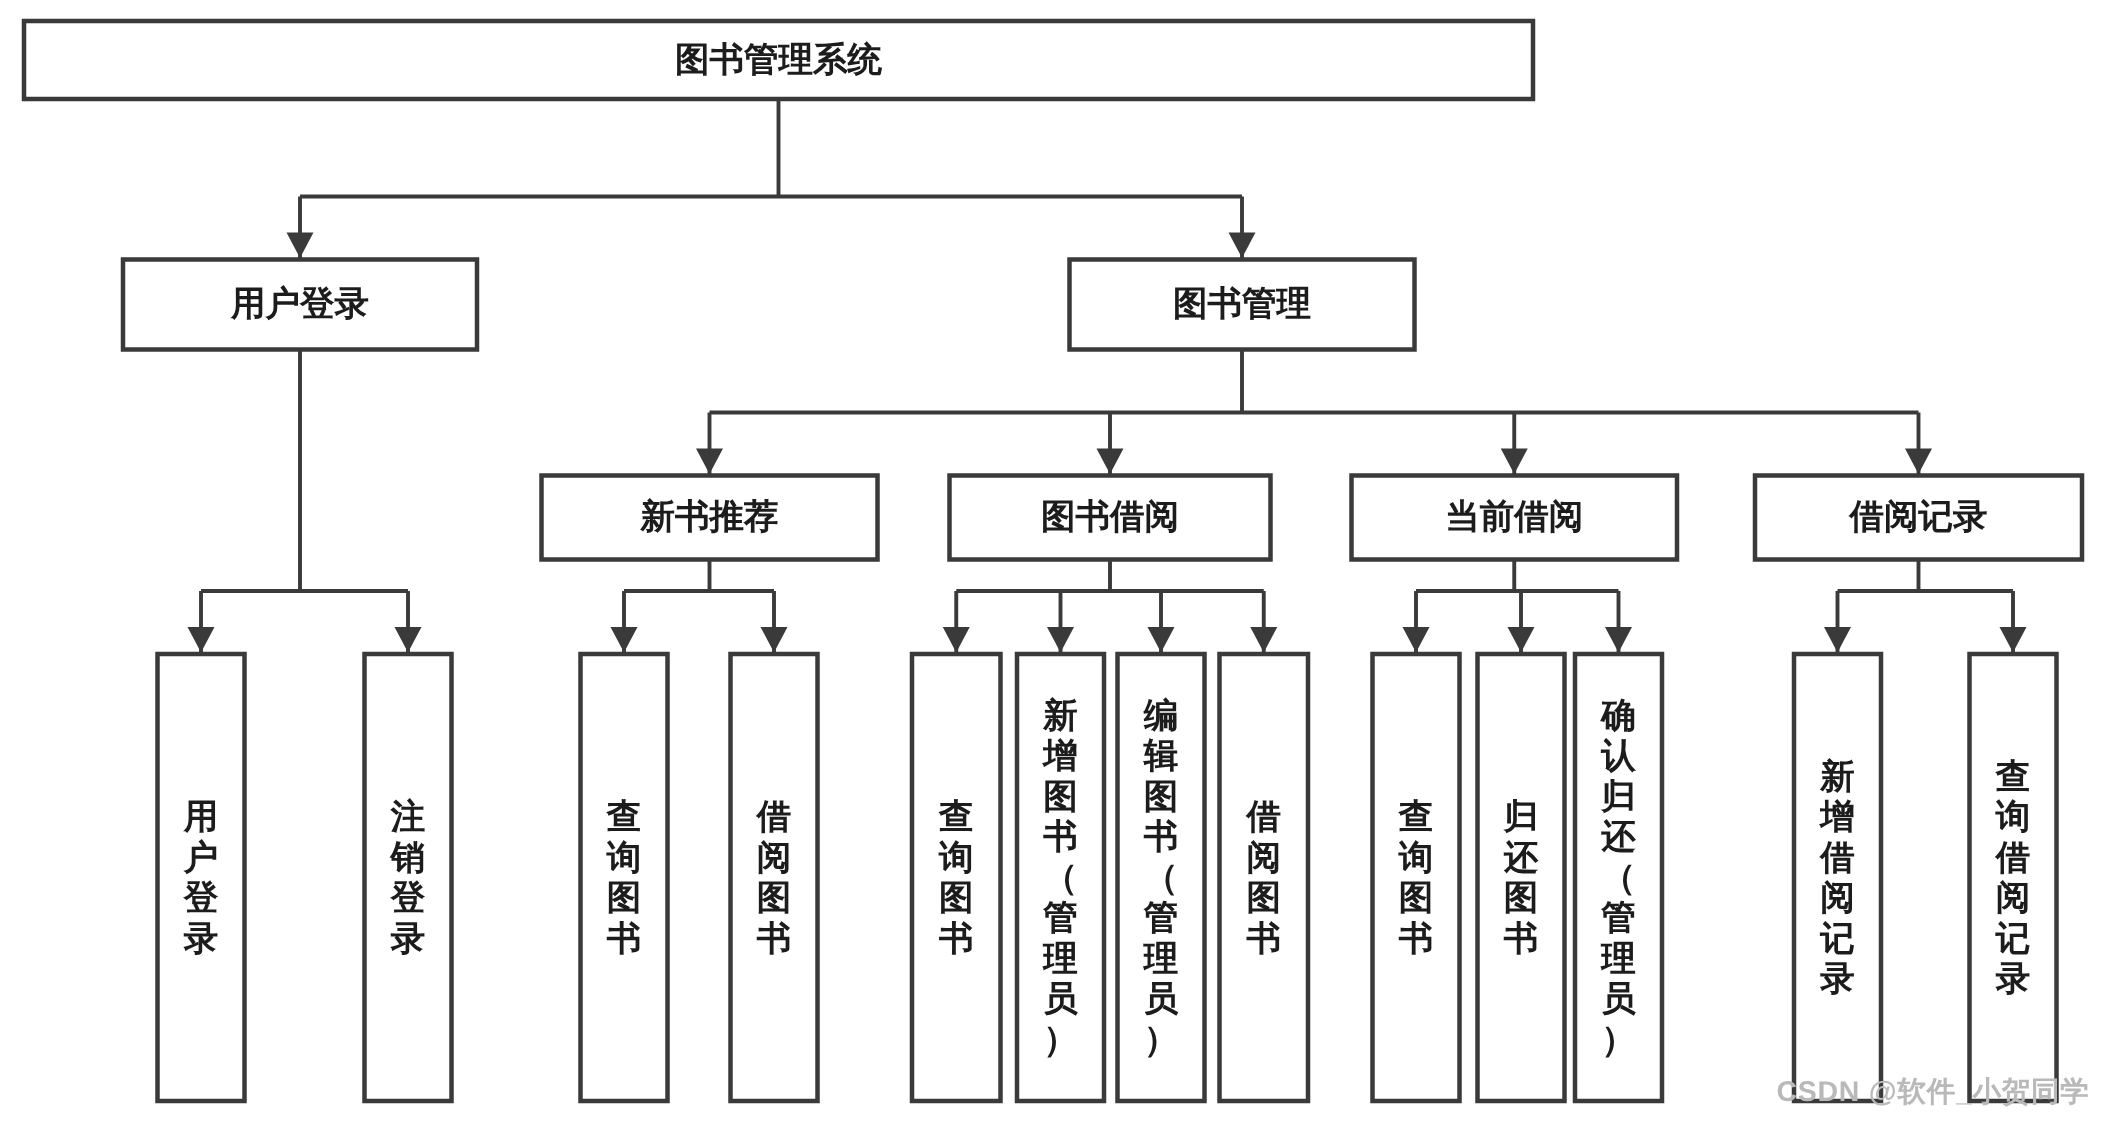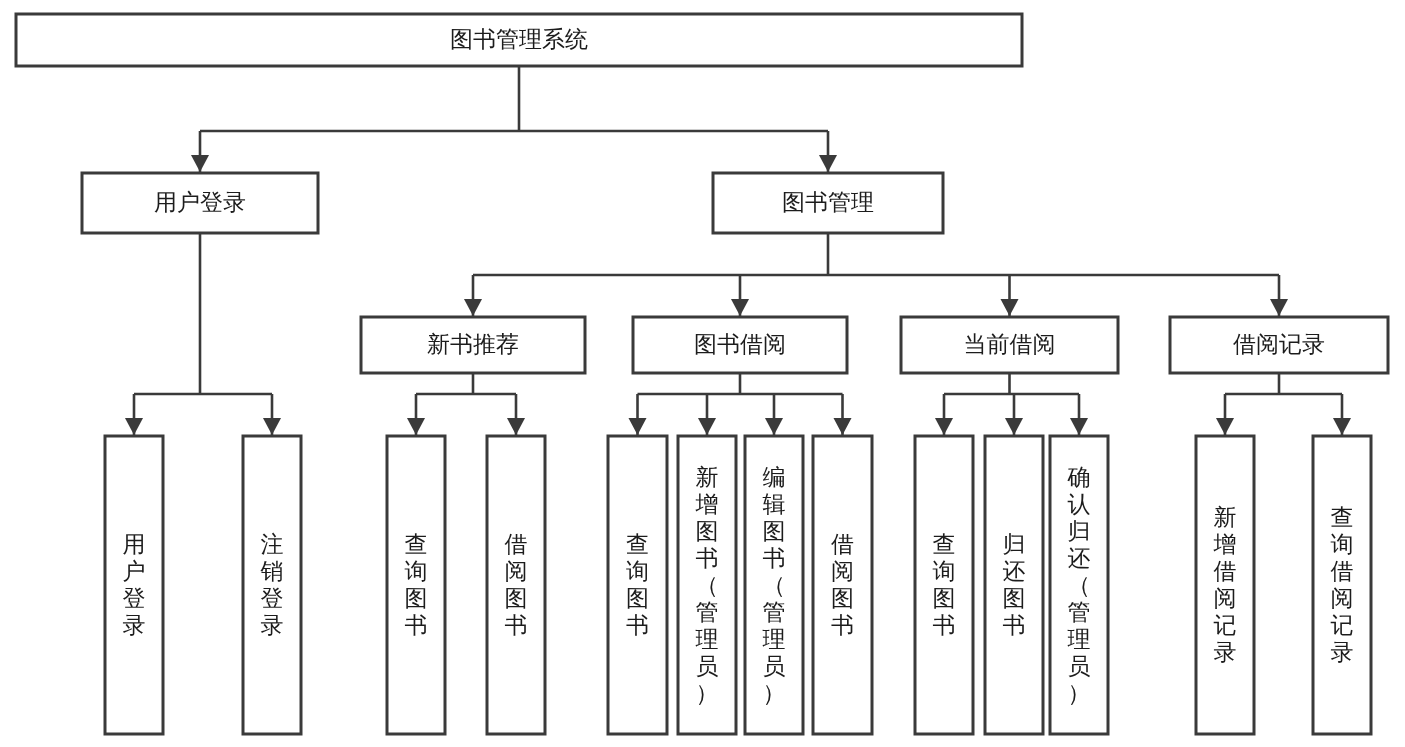--- a/index.html
+++ b/index.html
@@ -11,20 +11,21 @@
     width: 1405px;
     height: 747px;
     font-family: "Liberation Sans", "DejaVu Sans", sans-serif;
     overflow: hidden;
   }
   #diagram-root {
     position: relative;
     width: 1405px;
     height: 747px;
     background: #ffffff;
+    font-weight: bold;
   }
   svg.diagram-canvas {
     position: absolute;
     left: 0;
     top: 0;
     width: 1405px;
     height: 747px;
   }
   .node-box {
     fill: #ffffff;
@@ -214,13 +215,14 @@
         <g>
           <rect x="1196" y="436" width="58" height="298" class="node-box"></rect>
           <text x="1225" class="node-label-v"><tspan x="1225" y="525">新</tspan><tspan x="1225" y="552">增</tspan><tspan x="1225" y="579">借</tspan><tspan x="1225" y="606">阅</tspan><tspan x="1225" y="633">记</tspan><tspan x="1225" y="660">录</tspan></text>
         </g>
         <g>
           <rect x="1313" y="436" width="58" height="298" class="node-box"></rect>
           <text x="1342" class="node-label-v"><tspan x="1342" y="525">查</tspan><tspan x="1342" y="552">询</tspan><tspan x="1342" y="579">借</tspan><tspan x="1342" y="606">阅</tspan><tspan x="1342" y="633">记</tspan><tspan x="1342" y="660">录</tspan></text>
         </g>
       </g>
   </svg>
+  <div class="watermark-text">CSDN @软件_小贺同学</div>
 </div>
 
 </body></html>

